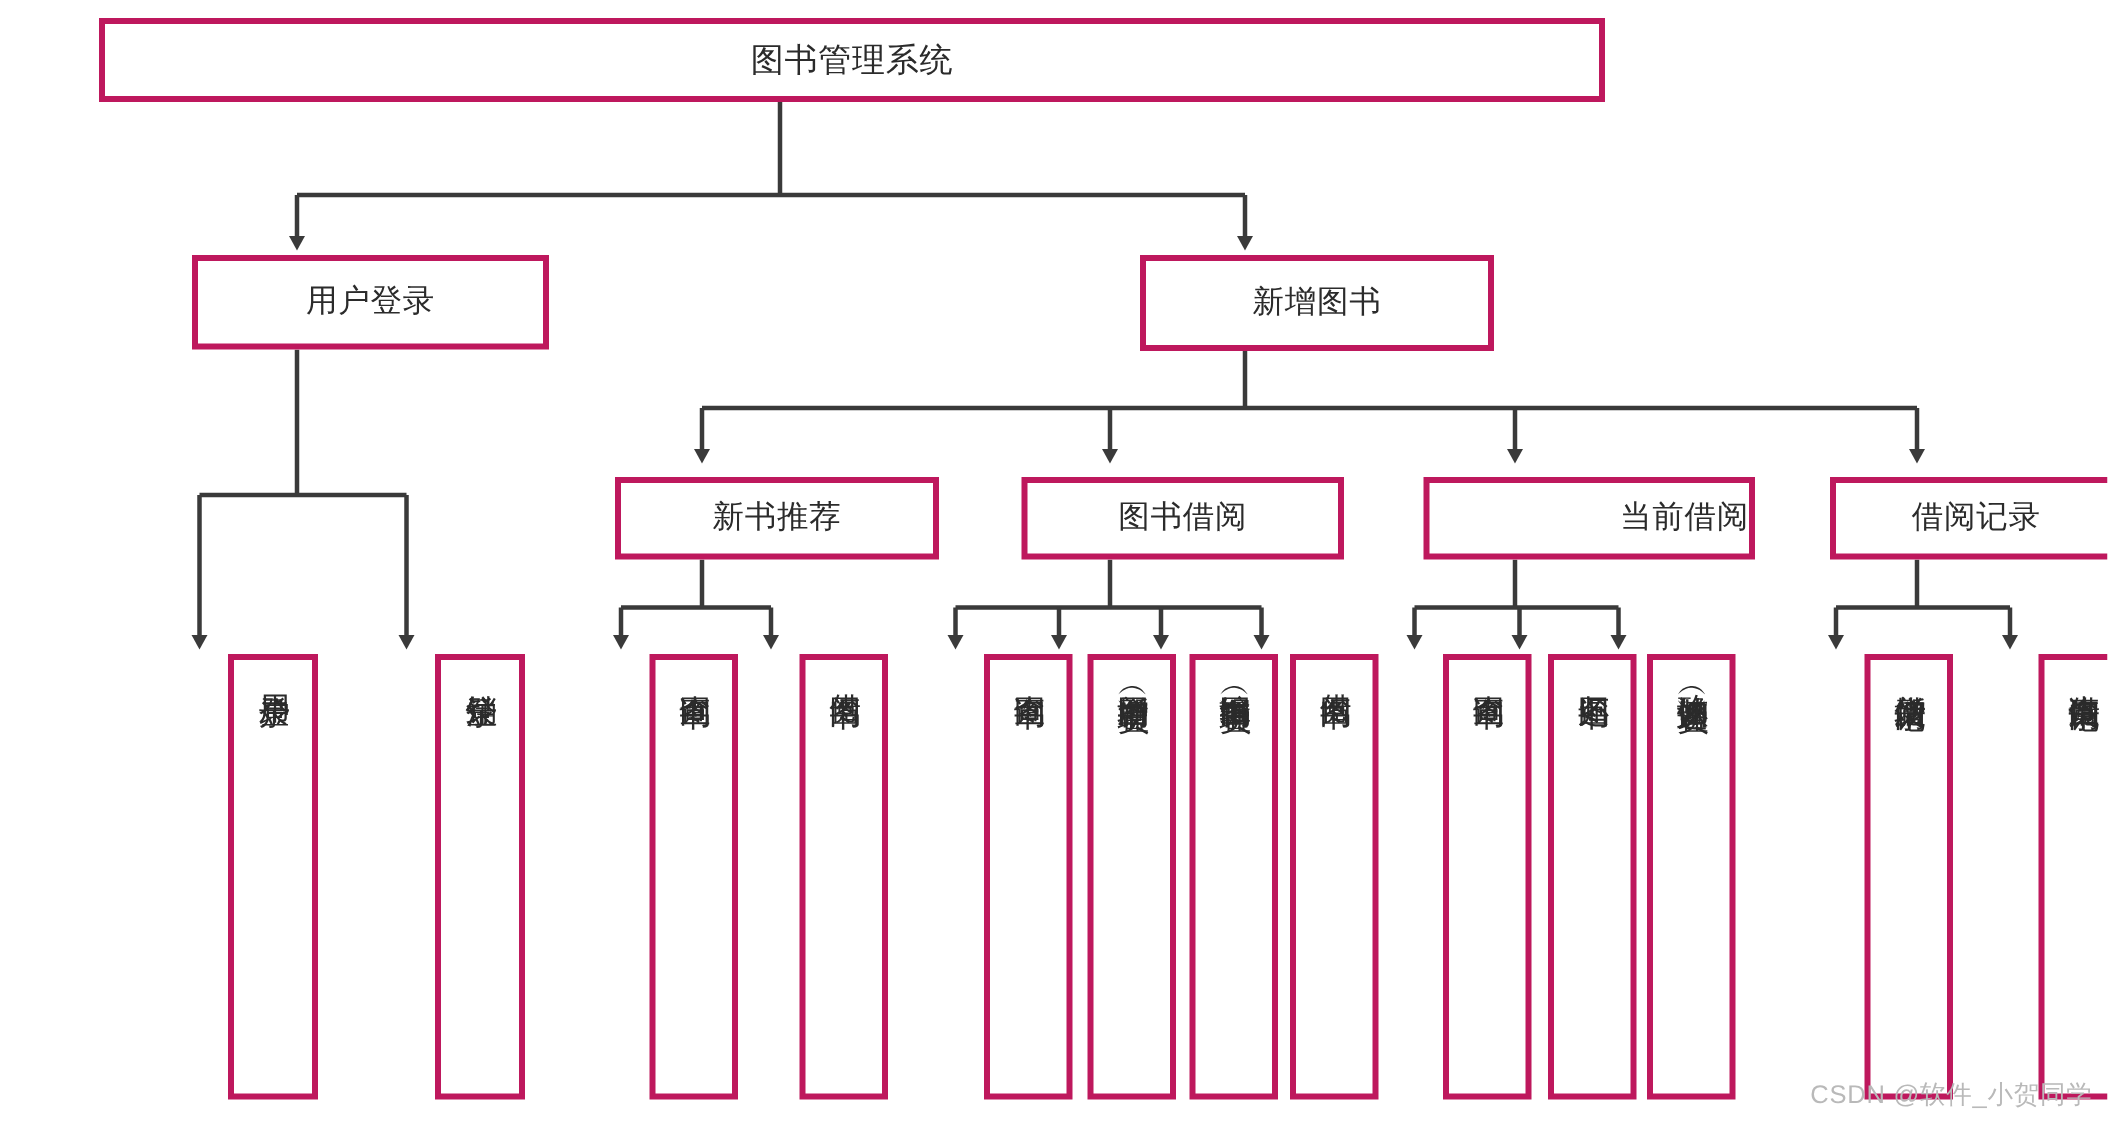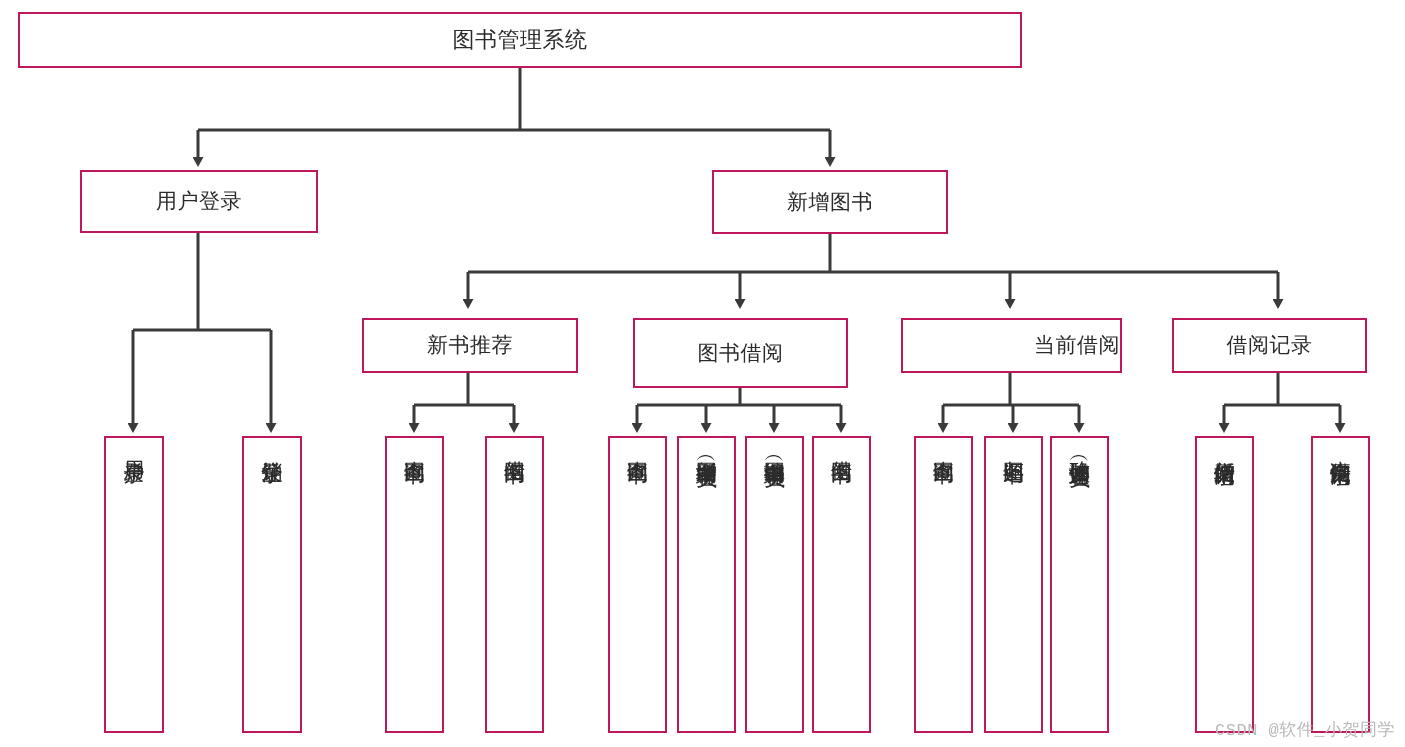--- a/index.html
+++ b/index.html
@@ -23,26 +23,27 @@
     left: 0;
     top: 0;
     width: 1405px;
     height: 747px;
     pointer-events: none;
   }
   .node {
     position: absolute;
     box-sizing: border-box;
     background: #ffffff;
-    border: 2px solid #be185d;
+    border: 4px solid #be185d;
     display: flex;
     align-items: center;
     justify-content: center;
     color: #2b2b2b;
     z-index: 2;
+    margin-left: 48px;
   }
   .node .lbl {
     display: block;
     text-align: center;
     line-height: 1.18;
     letter-spacing: 0.5px;
   }
   
   .node.horiz .lbl {
     font-size: 21px;
@@ -67,21 +68,20 @@
   }
   .watermark {
     position: absolute;
     right: 10px;
     bottom: 6px;
     font-size: 17px;
     color: #b9b9b9;
     white-space: nowrap;
     z-index: 5;
     letter-spacing: 0.5px;
-    font-family: Liberation Mono, monospace;
   }
 </style>
 </head>
 <body>
 
 <div id="canvas">
 
   <svg id="wires" viewBox="0 0 1405 747" xmlns="http://www.w3.org/2000/svg">
     <defs>
       <marker id="arrow" markerWidth="10" markerHeight="11" refX="1" refY="5.5" orient="auto" markerUnits="userSpaceOnUse">
@@ -139,21 +139,21 @@
   <div class="node horiz" style="left:80px; top:170px; width:238px; height:63px;">
     <span class="lbl">用户登录</span>
   </div>
   <div class="node horiz" style="left:712px; top:170px; width:236px; height:64px;">
     <span class="lbl">新增图书</span>
   </div>
 
   <div class="node horiz" style="left:362px; top:318px; width:216px; height:55px;">
     <span class="lbl">新书推荐</span>
   </div>
-  <div class="node horiz" style="left:633px; top:318px; width:215px; height:70px;">
+  <div class="node horiz" style="left:633px; top:318px; width:215px; height:55px;">
     <span class="lbl">图书借阅</span>
   </div>
   <div class="node horiz" style="left:901px; top:318px; width:221px; height:55px;justify-content:flex-end;">
     <span class="lbl">当前借阅</span>
   </div>
   <div class="node horiz" style="left:1172px; top:318px; width:195px; height:55px;">
     <span class="lbl">借阅记录</span>
   </div>
 
   <div class="node vert" style="left:104px; top:436px; width:60px; height:297px;">

